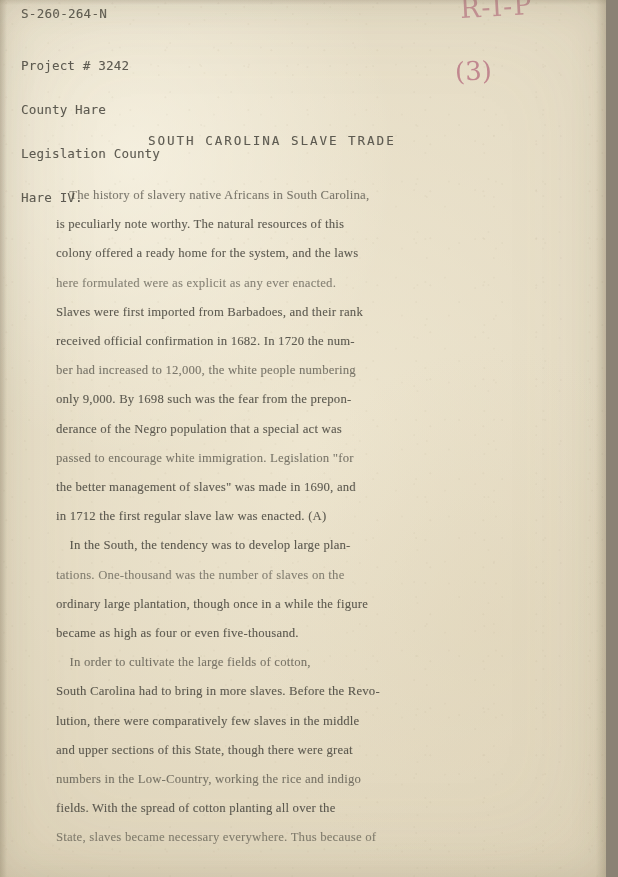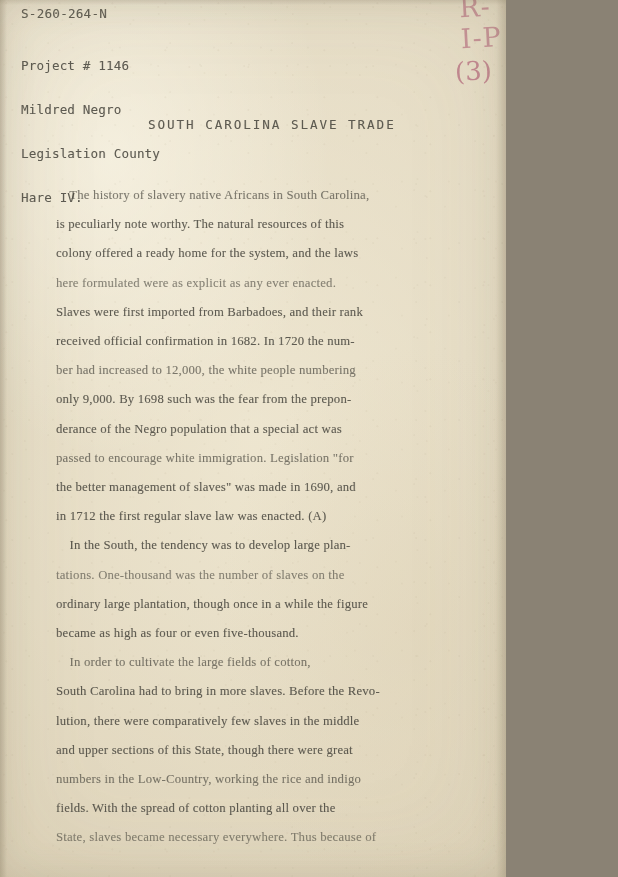--- a/index.html
+++ b/index.html
@@ -3,21 +3,21 @@
 <meta charset="utf-8">
 <style>
   html, body {
     margin: 0;
     padding: 0;
     background: #8a8274;
   }
 
   .page {
     position: relative;
-    width: 506px;
+    width: 606px;
     height: 877px;
     overflow: hidden;
     background: #ece3cd;
     background-image:
       radial-gradient(ellipse 70% 55% at 22% 18%, rgba(255,252,240,0.55), rgba(255,252,240,0) 62%),
       radial-gradient(ellipse 60% 50% at 82% 72%, rgba(222,210,182,0.45), rgba(222,210,182,0) 65%),
       radial-gradient(ellipse 90% 70% at 50% 50%, rgba(240,233,212,0.6), rgba(205,193,166,0.28) 85%),
       linear-gradient(176deg, #efe7d2 0%, #eae1ca 42%, #e5dbc2 100%);
     font-family: "DejaVu Sans Mono", "Liberation Mono", monospace;
     -webkit-font-smoothing: none;
@@ -91,21 +91,21 @@
     left: 21px;
     top: 30px;
     font-size: 12.5px;
     line-height: 14.6px;
     letter-spacing: 0.2px;
   }
 
   .title {
     position: absolute;
     left: 148px;
-    top: 117px;
+    top: 133px;
     font-size: 12.5px;
     letter-spacing: 2.0px;
   }
 
   .body-text {
     position: absolute;
     left: 56px;
     top: 181px;
     width: 552px;
     font-size: 12.6px;
@@ -148,22 +148,22 @@
 </head>
 <body>
 
 <div class="page">
 
   <div class="grain"></div>
 
   <div class="doc-id typed">S-260-264-N</div>
 
   <div class="header-block typed">
-    <div>Project # 1146</div>
-    <div>Mildred Negro</div>
+    <div>Project # 3242</div>
+    <div>County Hare</div>
     <div>Legislation County</div>
     <div>Hare IV.</div>
   </div>
 
   <div class="title typed">SOUTH CAROLINA SLAVE TRADE</div>
 
   <div class="body-text typed" id="body-text"><span class="ln faint">    The history of slavery native Africans in South Carolina,</span><span class="ln">is peculiarly note worthy. The natural resources of this</span><span class="ln">colony offered a ready home for the system, and the laws</span><span class="ln fainter">here formulated were as explicit as any ever enacted.</span><span class="ln">Slaves were first imported from Barbadoes, and their rank</span><span class="ln">received official confirmation in 1682. In 1720 the num-</span><span class="ln faint">ber had increased to 12,000, the white people numbering</span><span class="ln">only 9,000. By 1698 such was the fear from the prepon-</span><span class="ln">derance of the Negro population that a special act was</span><span class="ln faint">passed to encourage white immigration. Legislation "for</span><span class="ln">the better management of slaves" was made in 1690, and</span><span class="ln">in 1712 the first regular slave law was enacted. (A)</span><span class="ln">    In the South, the tendency was to develop large plan-</span><span class="ln fainter">tations. One-thousand was the number of slaves on the</span><span class="ln">ordinary large plantation, though once in a while the figure</span><span class="ln">became as high as four or even five-thousand.</span><span class="ln faint">    In order to cultivate the large fields of cotton,</span><span class="ln">South Carolina had to bring in more slaves. Before the Revo-</span><span class="ln">lution, there were comparatively few slaves in the middle</span><span class="ln">and upper sections of this State, though there were great</span><span class="ln faint">numbers in the Low-Country, working the rice and indigo</span><span class="ln">fields. With the spread of cotton planting all over the</span><span class="ln fainter">State, slaves became necessary everywhere. Thus because of</span></div>
 
   <div class="red-ink mark-rip">R-I-P</div>
 

